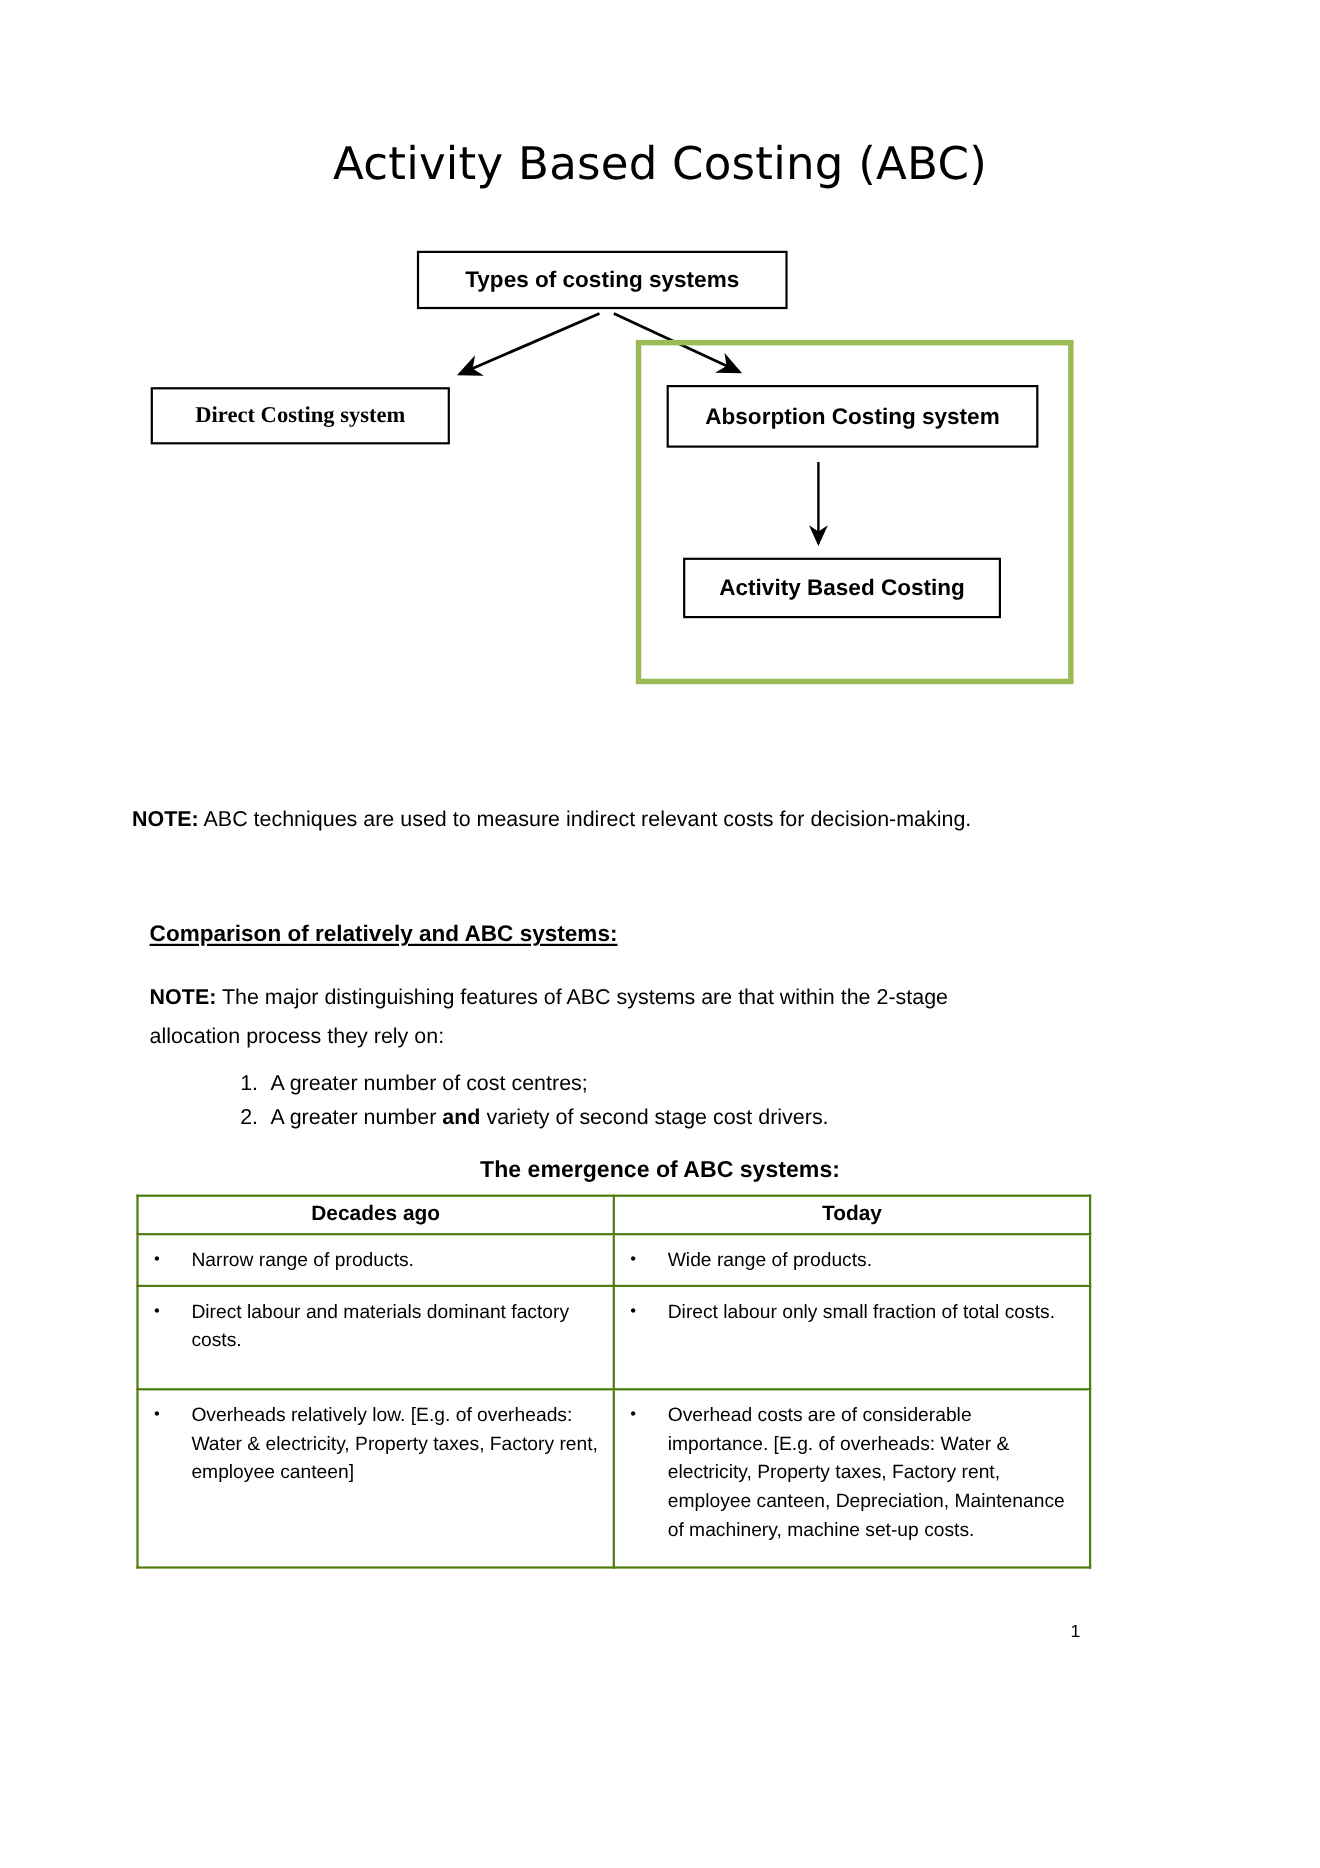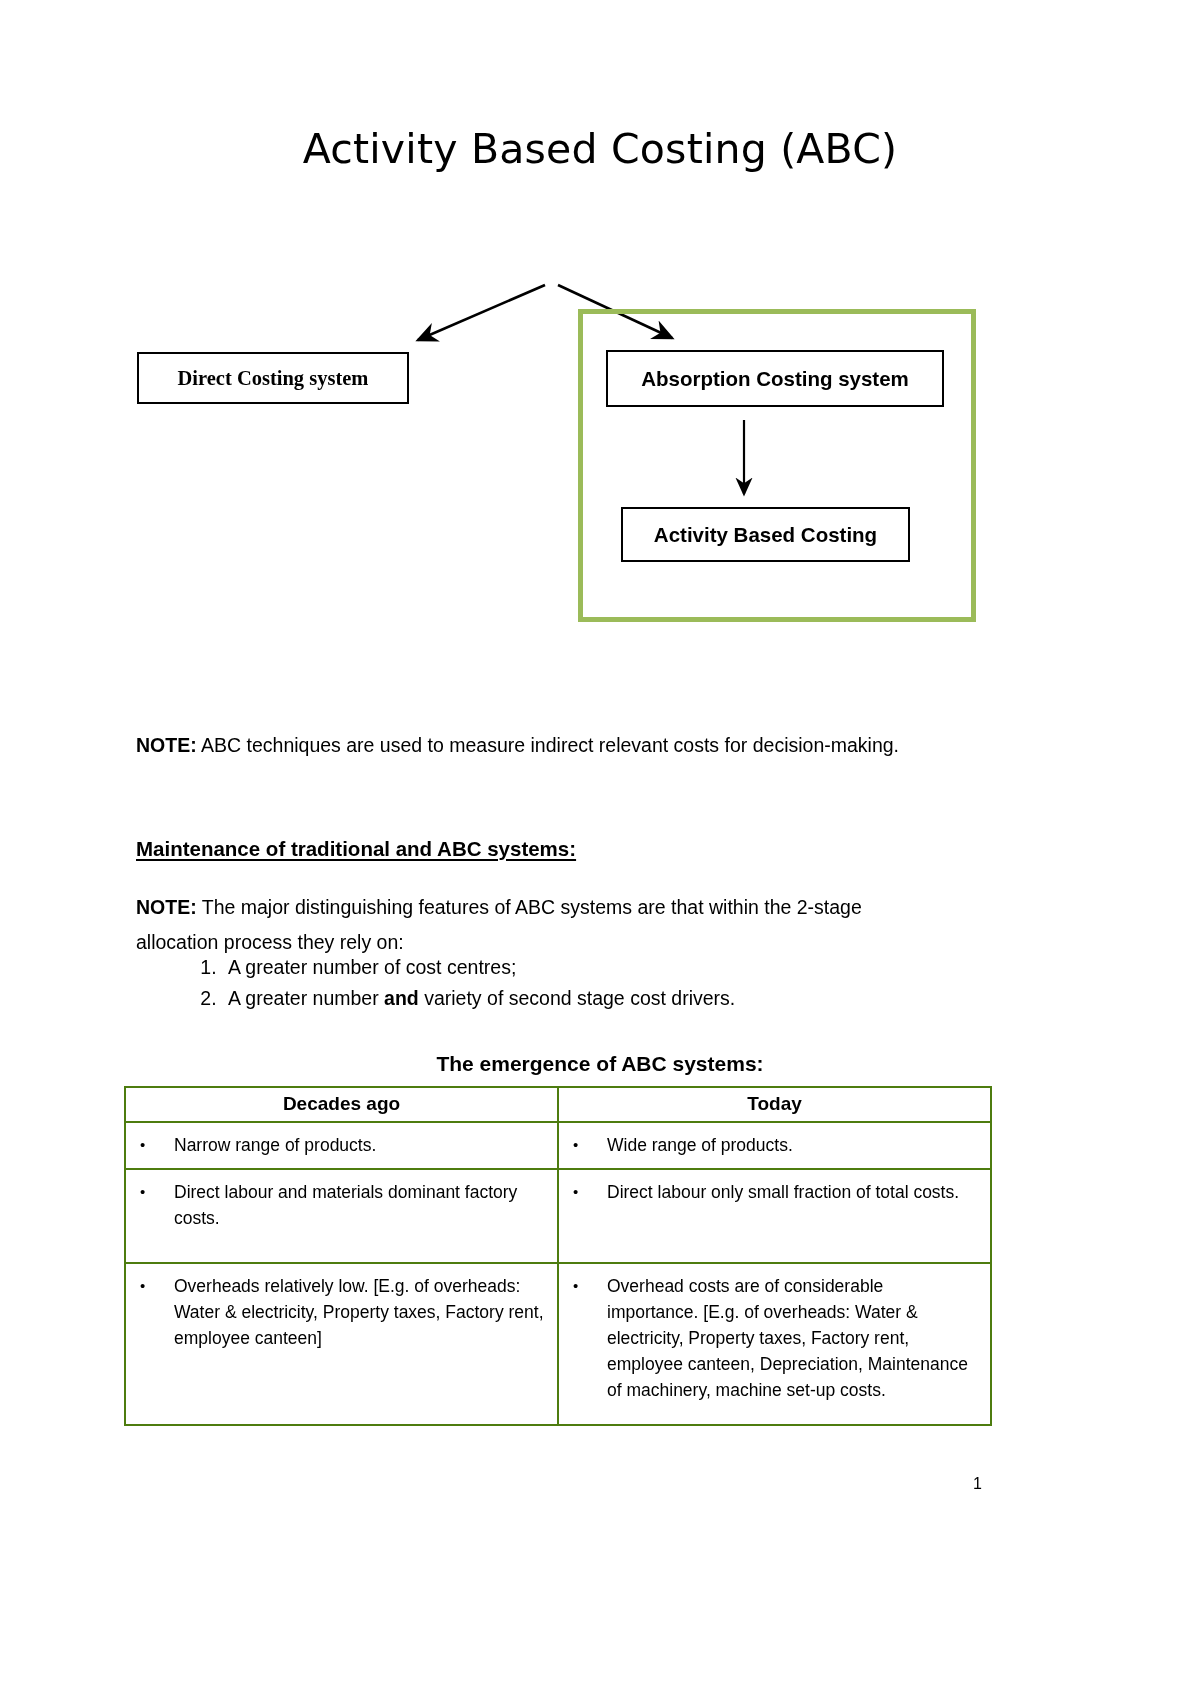--- a/index.html
+++ b/index.html
@@ -87,21 +87,21 @@
     width: 400px;
     font-size: 17.5px;
     line-height: 30px;
     font-family: "Liberation Sans", sans-serif;
   }
   .footnote .star { font-size: 19px; vertical-align: top; }
 
   
   .note-line {
     position: absolute;
-    left: 136px;
+    left: 120px;
     top: 730px;
     width: 880px;
     font-size: 19.5px;
     line-height: 30px;
   }
   .b { font-weight: bold; }
 
   .section-heading {
     position: absolute;
     left: 136px;
@@ -119,21 +119,21 @@
     width: 780px;
     font-size: 19.5px;
     line-height: 35px;
   }
 
   .ordered-list {
     position: absolute;
     left: 188px;
     top: 952px;
     width: 800px;
-    margin: 0;
+    margin: 18px;
     padding: 0 0 0 34px;
     font-size: 19.5px;
     line-height: 31px;
     list-style: decimal;
   }
   .ordered-list li { padding-left: 6px; }
 
   
   .table-caption {
     position: absolute;
@@ -209,36 +209,39 @@
       </defs>
 
       <line x1="545" y1="285" x2="418" y2="340" stroke="#000" stroke-width="2.6" marker-end="url(#ah)"></line>
 
       <line x1="558" y1="285" x2="672" y2="338" stroke="#000" stroke-width="2.6" marker-end="url(#ah2)"></line>
 
       <line x1="744" y1="420" x2="744" y2="494" stroke="#000" stroke-width="2.2" marker-end="url(#ah)"></line>
     </svg>
   </div>
 
+  <div class="node" id="node-types">
+    <span>Types of costing systems</span>
+  </div>
   <div class="node" id="node-direct">
     <span>Direct Costing system</span>
   </div>
   <div class="node" id="node-absorp">
     <span>Absorption Costing system</span>
   </div>
   <div class="node" id="node-abc">
     <span>Activity Based Costing</span>
   </div>
 
 
   <div class="note-line">
     <span class="b">NOTE:</span><span> ABC techniques are used to measure indirect relevant costs for decision-making.</span>
   </div>
 
-  <div class="section-heading">Maintenance of traditional and ABC systems:</div>
+  <div class="section-heading">Comparison of relatively and ABC systems:</div>
 
   <div class="note2">
     <span class="b">NOTE:</span><span> The major distinguishing features of ABC systems are that within the 2-stage allocation process they rely on:</span>
   </div>
 
   <ol class="ordered-list">
     <li>A greater number of cost centres;</li>
     <li><span>A greater number </span><span class="b">and</span><span> variety of second stage cost drivers.</span></li>
   </ol>
 

